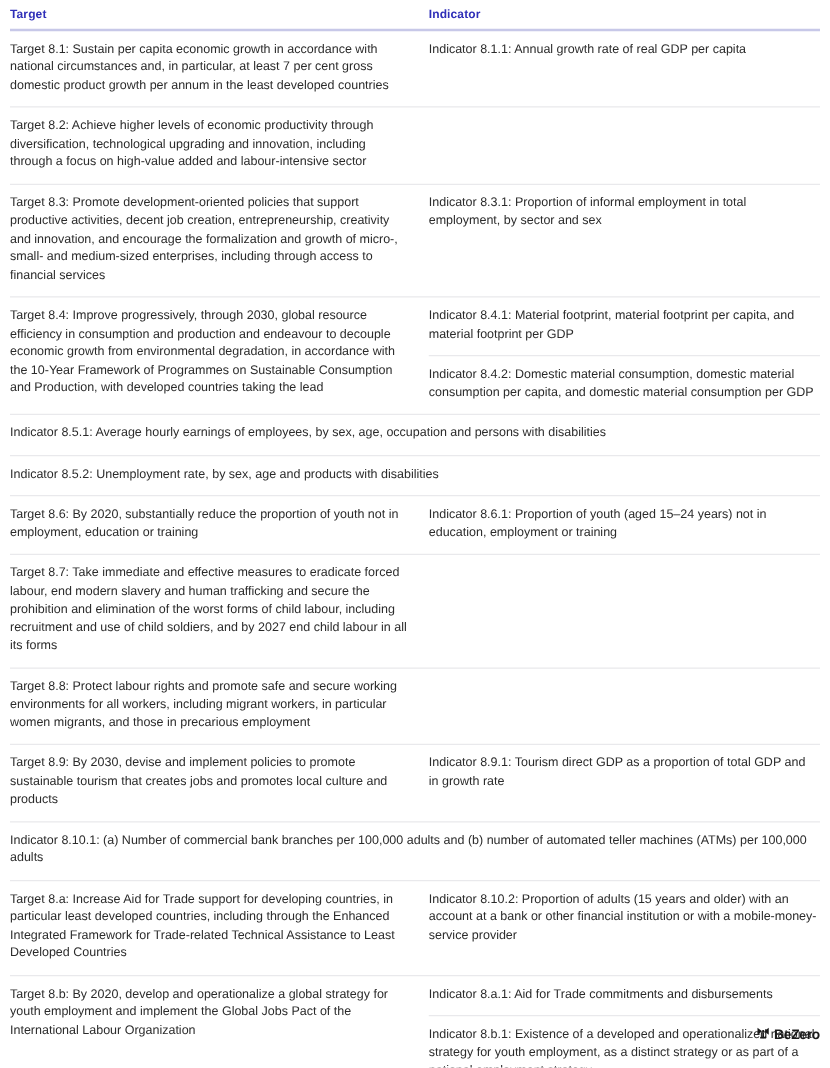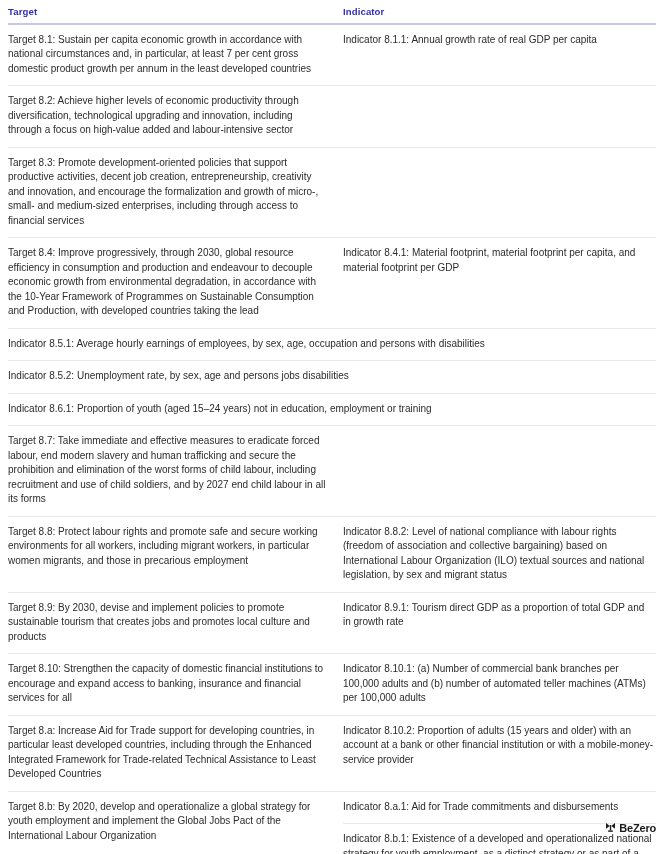--- a/index.html
+++ b/index.html
@@ -114,77 +114,82 @@
       </div>
       <div class="row">
         <div class="cell-target">
           <p class="txt">Target 8.2: Achieve higher levels of economic productivity through diversification, technological upgrading and innovation, including through a focus on high-value added and labour-intensive sector</p>
         </div>
       </div>
       <div class="row">
         <div class="cell-target">
           <p class="txt">Target 8.3: Promote development-oriented policies that support productive activities, decent job creation, entrepreneurship, creativity and innovation, and encourage the formalization and growth of micro-, small- and medium-sized enterprises, including through access to financial services</p>
         </div>
+        <div class="cell-indicators">
+          <div class="sub">
+            <p class="txt">Indicator 8.3.1: Proportion of informal employment in total employment, by sector and sex</p>
+          </div>
+        </div>
       </div>
       <div class="row">
         <div class="cell-target">
           <p class="txt">Target 8.4: Improve progressively, through 2030, global resource efficiency in consumption and production and endeavour to decouple economic growth from environmental degradation, in accordance with the 10-Year Framework of Programmes on Sustainable Consumption and Production, with developed countries taking the lead</p>
         </div>
         <div class="cell-indicators">
           <div class="sub">
             <p class="txt">Indicator 8.4.1: Material footprint, material footprint per capita, and material footprint per GDP</p>
           </div>
+          <div class="sub">
+            <p class="txt">Indicator 8.4.2: Domestic material consumption, domestic material consumption per capita, and domestic material consumption per GDP</p>
+          </div>
         </div>
       </div>
       <div class="row">
         <div class="cell-indicators">
           <div class="sub">
             <p class="txt">Indicator 8.5.1: Average hourly earnings of employees, by sex, age, occupation and persons with disabilities</p>
           </div>
           <div class="sub">
-            <p class="txt">Indicator 8.5.2: Unemployment rate, by sex, age and persons jobs disabilities</p>
-          </div>
-        </div>
-      </div>
-      <div class="row">
+            <p class="txt">Indicator 8.5.2: Unemployment rate, by sex, age and products with disabilities</p>
+          </div>
+        </div>
+      </div>
+      <div class="row">
+        <div class="cell-target">
+          <p class="txt">Target 8.6: By 2020, substantially reduce the proportion of youth not in employment, education or training</p>
+        </div>
         <div class="cell-indicators">
           <div class="sub">
             <p class="txt">Indicator 8.6.1: Proportion of youth (aged 15–24 years) not in education, employment or training</p>
           </div>
         </div>
       </div>
       <div class="row">
         <div class="cell-target">
           <p class="txt">Target 8.7: Take immediate and effective measures to eradicate forced labour, end modern slavery and human trafficking and secure the prohibition and elimination of the worst forms of child labour, including recruitment and use of child soldiers, and by 2027 end child labour in all its forms</p>
         </div>
       </div>
       <div class="row">
         <div class="cell-target">
           <p class="txt">Target 8.8: Protect labour rights and promote safe and secure working environments for all workers, including migrant workers, in particular women migrants, and those in precarious employment</p>
         </div>
         <div class="cell-indicators">
-          <div class="sub">
-            <p class="txt">Indicator 8.8.2: Level of national compliance with labour rights (freedom of association and collective bargaining) based on International Labour Organization (ILO) textual sources and national legislation, by sex and migrant status</p>
-          </div>
         </div>
       </div>
       <div class="row">
         <div class="cell-target">
           <p class="txt">Target 8.9: By 2030, devise and implement policies to promote sustainable tourism that creates jobs and promotes local culture and products</p>
         </div>
         <div class="cell-indicators">
           <div class="sub">
             <p class="txt">Indicator 8.9.1: Tourism direct GDP as a proportion of total GDP and in growth rate</p>
           </div>
         </div>
       </div>
       <div class="row">
-        <div class="cell-target">
-          <p class="txt">Target 8.10: Strengthen the capacity of domestic financial institutions to encourage and expand access to banking, insurance and financial services for all</p>
-        </div>
         <div class="cell-indicators">
           <div class="sub">
             <p class="txt">Indicator 8.10.1: (a) Number of commercial bank branches per 100,000 adults and (b) number of automated teller machines (ATMs) per 100,000 adults</p>
           </div>
         </div>
       </div>
       <div class="row">
         <div class="cell-target">
           <p class="txt">Target 8.a: Increase Aid for Trade support for developing countries, in particular least developed countries, including through the Enhanced Integrated Framework for Trade-related Technical Assistance to Least Developed Countries</p>
         </div>

